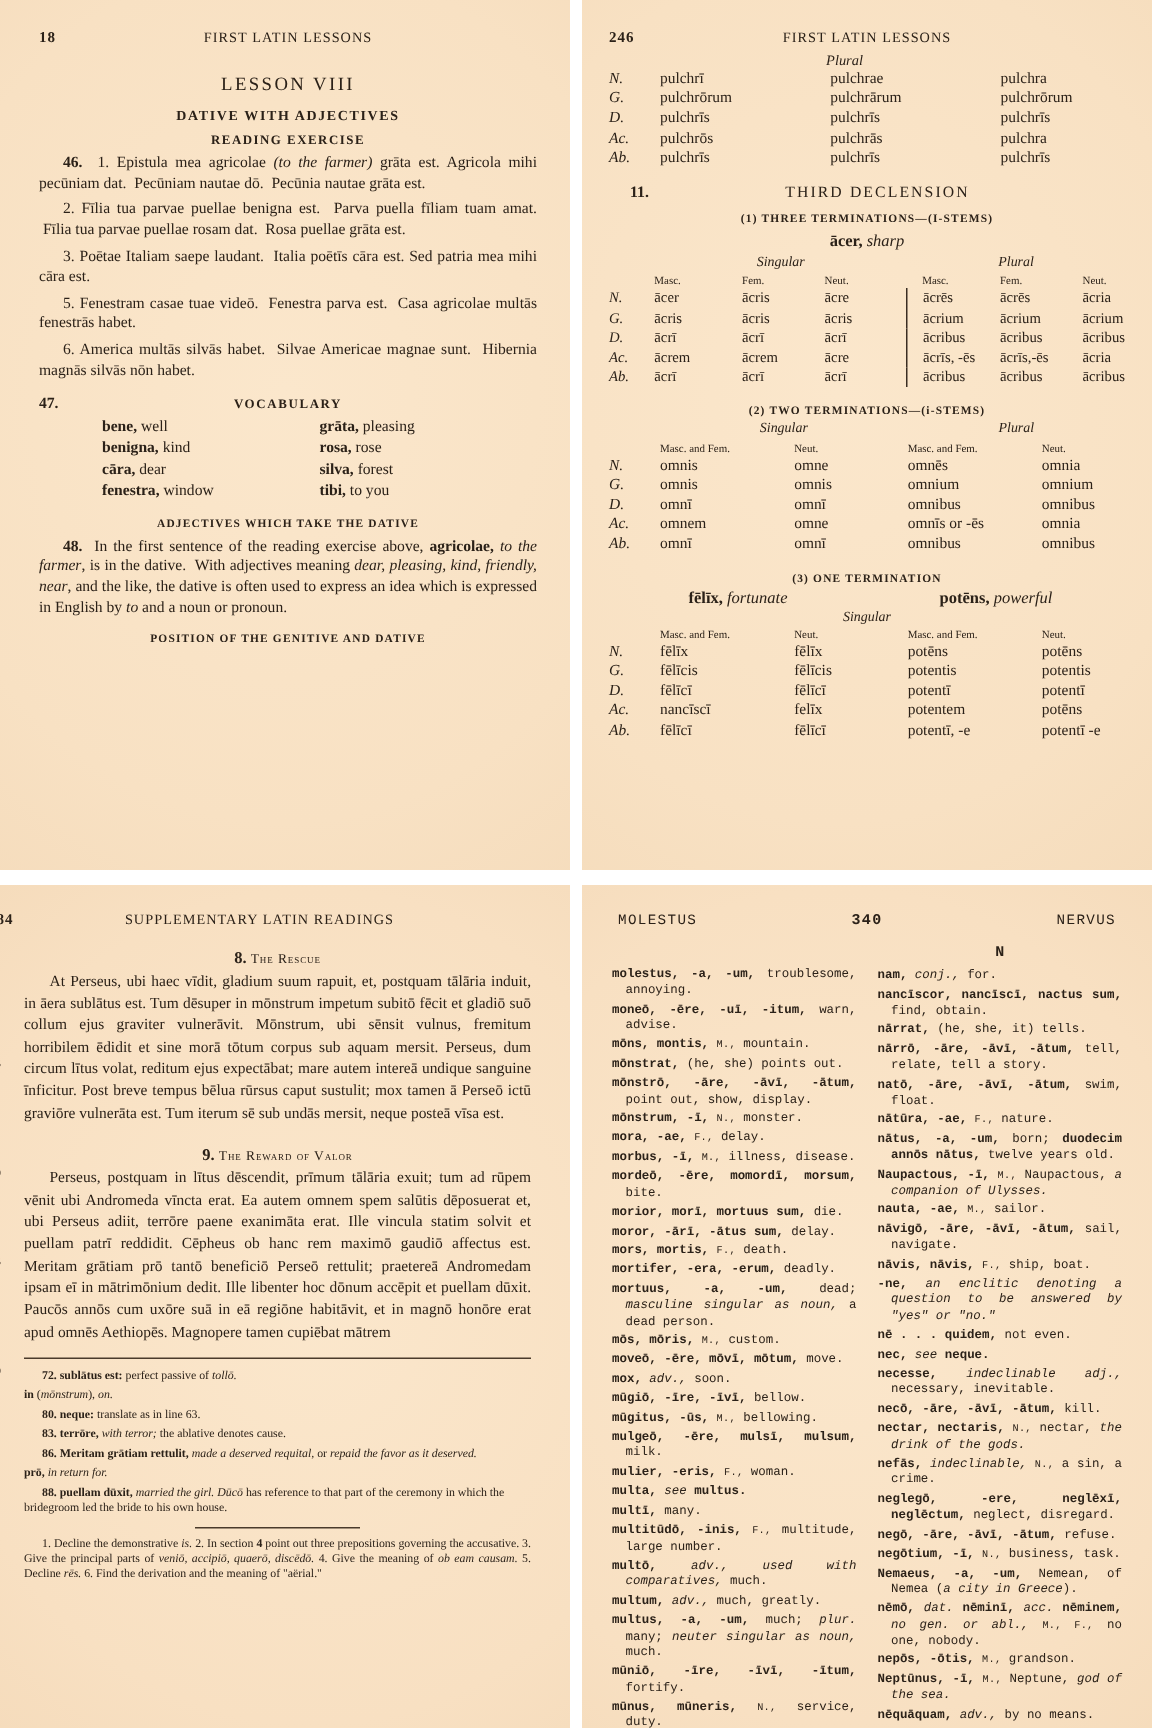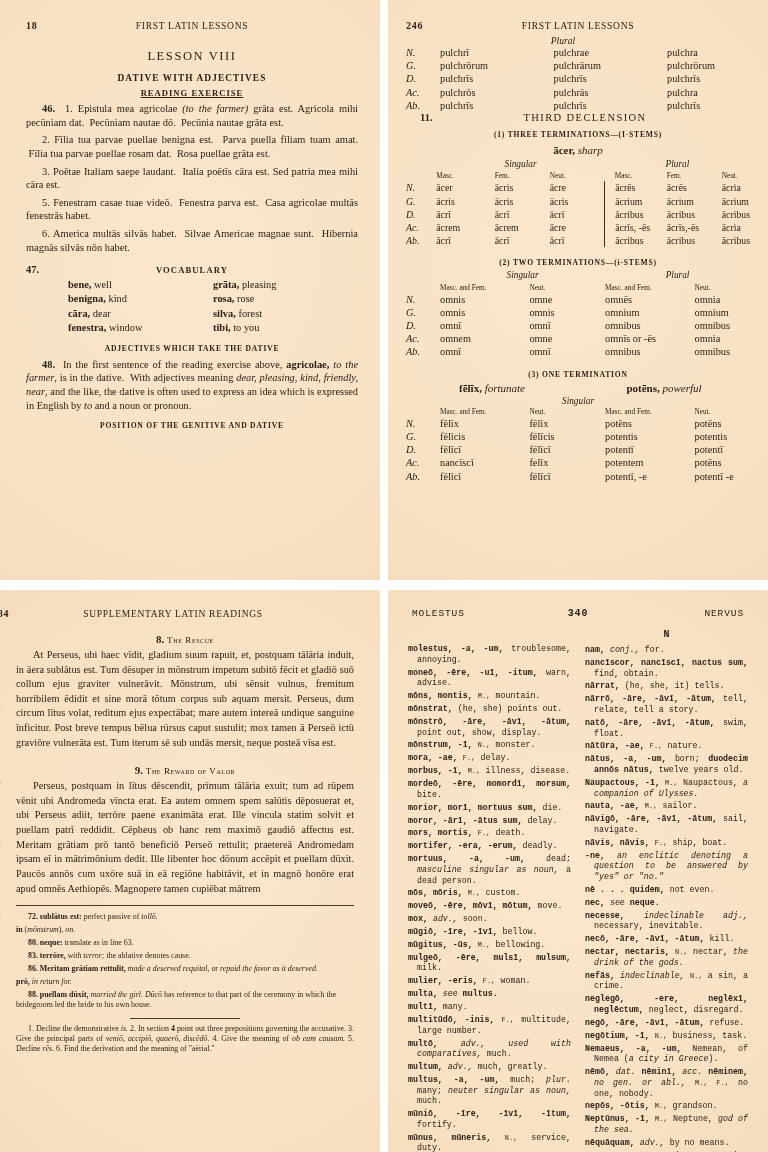--- a/index.html
+++ b/index.html
@@ -59,21 +59,21 @@
            padding:0 18px;}
   .rh-dict .l{flex:1;text-align:left;}
   .rh-dict .c{flex:0 0 auto;font-weight:bold;font-size:10px;}
   .rh-dict .r{flex:1;text-align:right;}
 
   h2.lesson{font-size:12.5px;font-weight:normal;text-align:center;letter-spacing:1.6px;
             margin:18px 0 0;}
   h3.sec{font-size:9.3px;font-weight:bold;text-align:center;letter-spacing:1.1px;
          margin:9px 0 0;}
   h3.sec2{font-size:8.6px;font-weight:bold;text-align:center;letter-spacing:1px;
-          margin:5px 0 0;text-decoration:underline;}
+          margin:5px 0 0;}
   h3.small{font-size:7.6px;font-weight:bold;text-align:center;letter-spacing:.8px;
            margin:9px 0 5px;}
 
   p.body{font-size:10.4px;line-height:1.31;margin:4px 0 0;text-align:justify;
          text-indent:16px;hyphens:auto;}
   .num{font-weight:bold;}
   .it{font-style:italic;}
 
   
   .vocab-head{display:flex;align-items:baseline;margin-top:10px;}
@@ -87,21 +87,21 @@
   
   .hdr-plural{text-align:center;font-style:italic;font-size:9.6px;margin-top:4px;}
   table.decl{border-collapse:collapse;width:100%;font-size:10.3px;}
   table.decl td{padding:1.1px 0;vertical-align:baseline;}
   td.case{font-style:italic;width:34px;text-align:left;padding-left:6px;}
   .headrow td{font-size:7.3px;text-align:left;margin-left:24px;}
   .cgrp-title{font-style:italic;font-size:9.3px;text-align:center;}
   .lemma{text-align:center;font-size:11px;margin:5px 0 2px;}
   .lemma b{font-weight:bold;}
   .lemma i{font-style:italic;}
-  .declhead-row{display:flex;font-size:10.5px;align-items:baseline;}
+  .declhead-row{display:flex;font-size:10.5px;align-items:baseline;margin-top:11px;}
   .declhead-row .n{width:48px;padding-left:14px;font-weight:bold;}
   .declhead-row .t{flex:1;text-align:center;letter-spacing:1.4px;padding-right:48px;}
   .vline{border-left:1px solid #3a2d22;}
 
   
   h3.rsec{font-size:11px;text-align:center;margin:14px 0 2px;font-weight:normal;}
   h3.rsec .n{font-weight:bold;}
   h3.rsec .sc{font-variant:small-caps;letter-spacing:.6px;}
   .reading{position:relative;}
   p.read{font-size:10.3px;line-height:1.42;margin:3px 0 0;text-align:justify;

